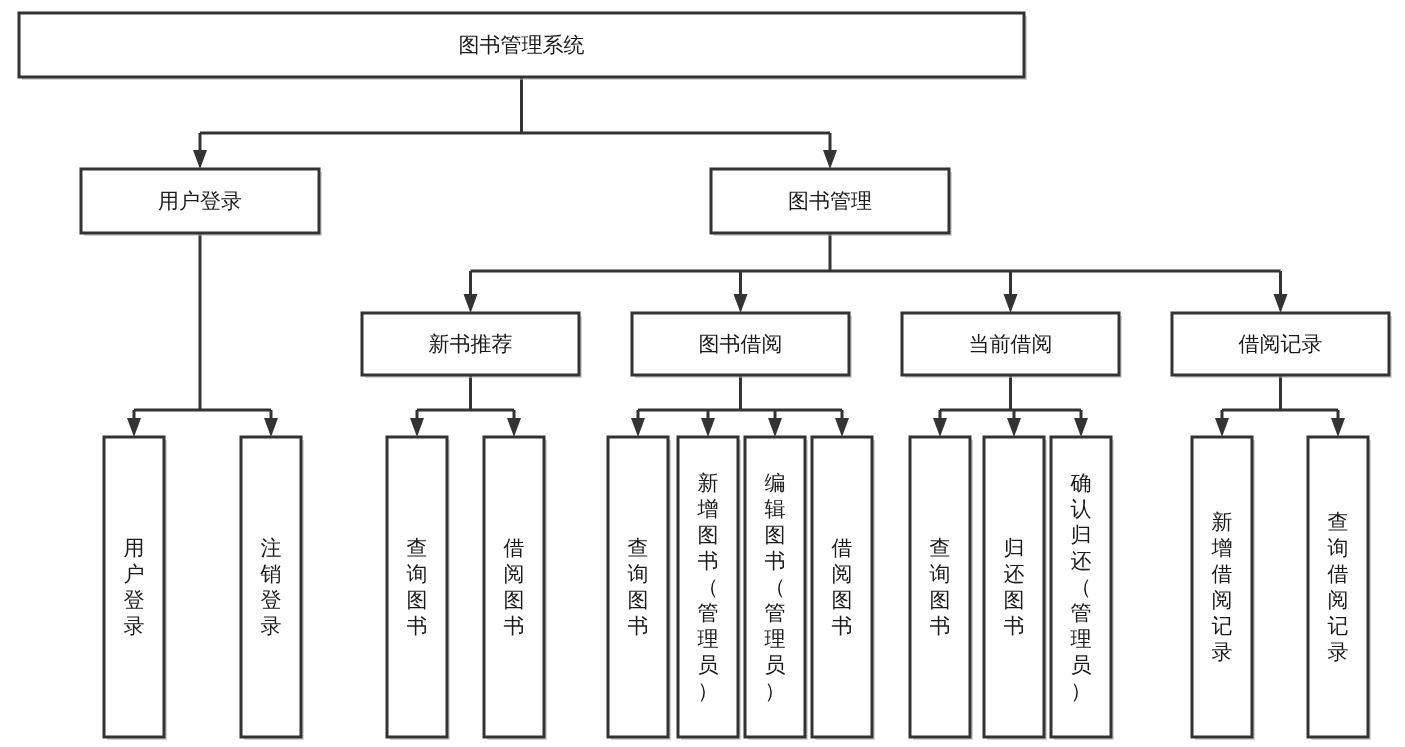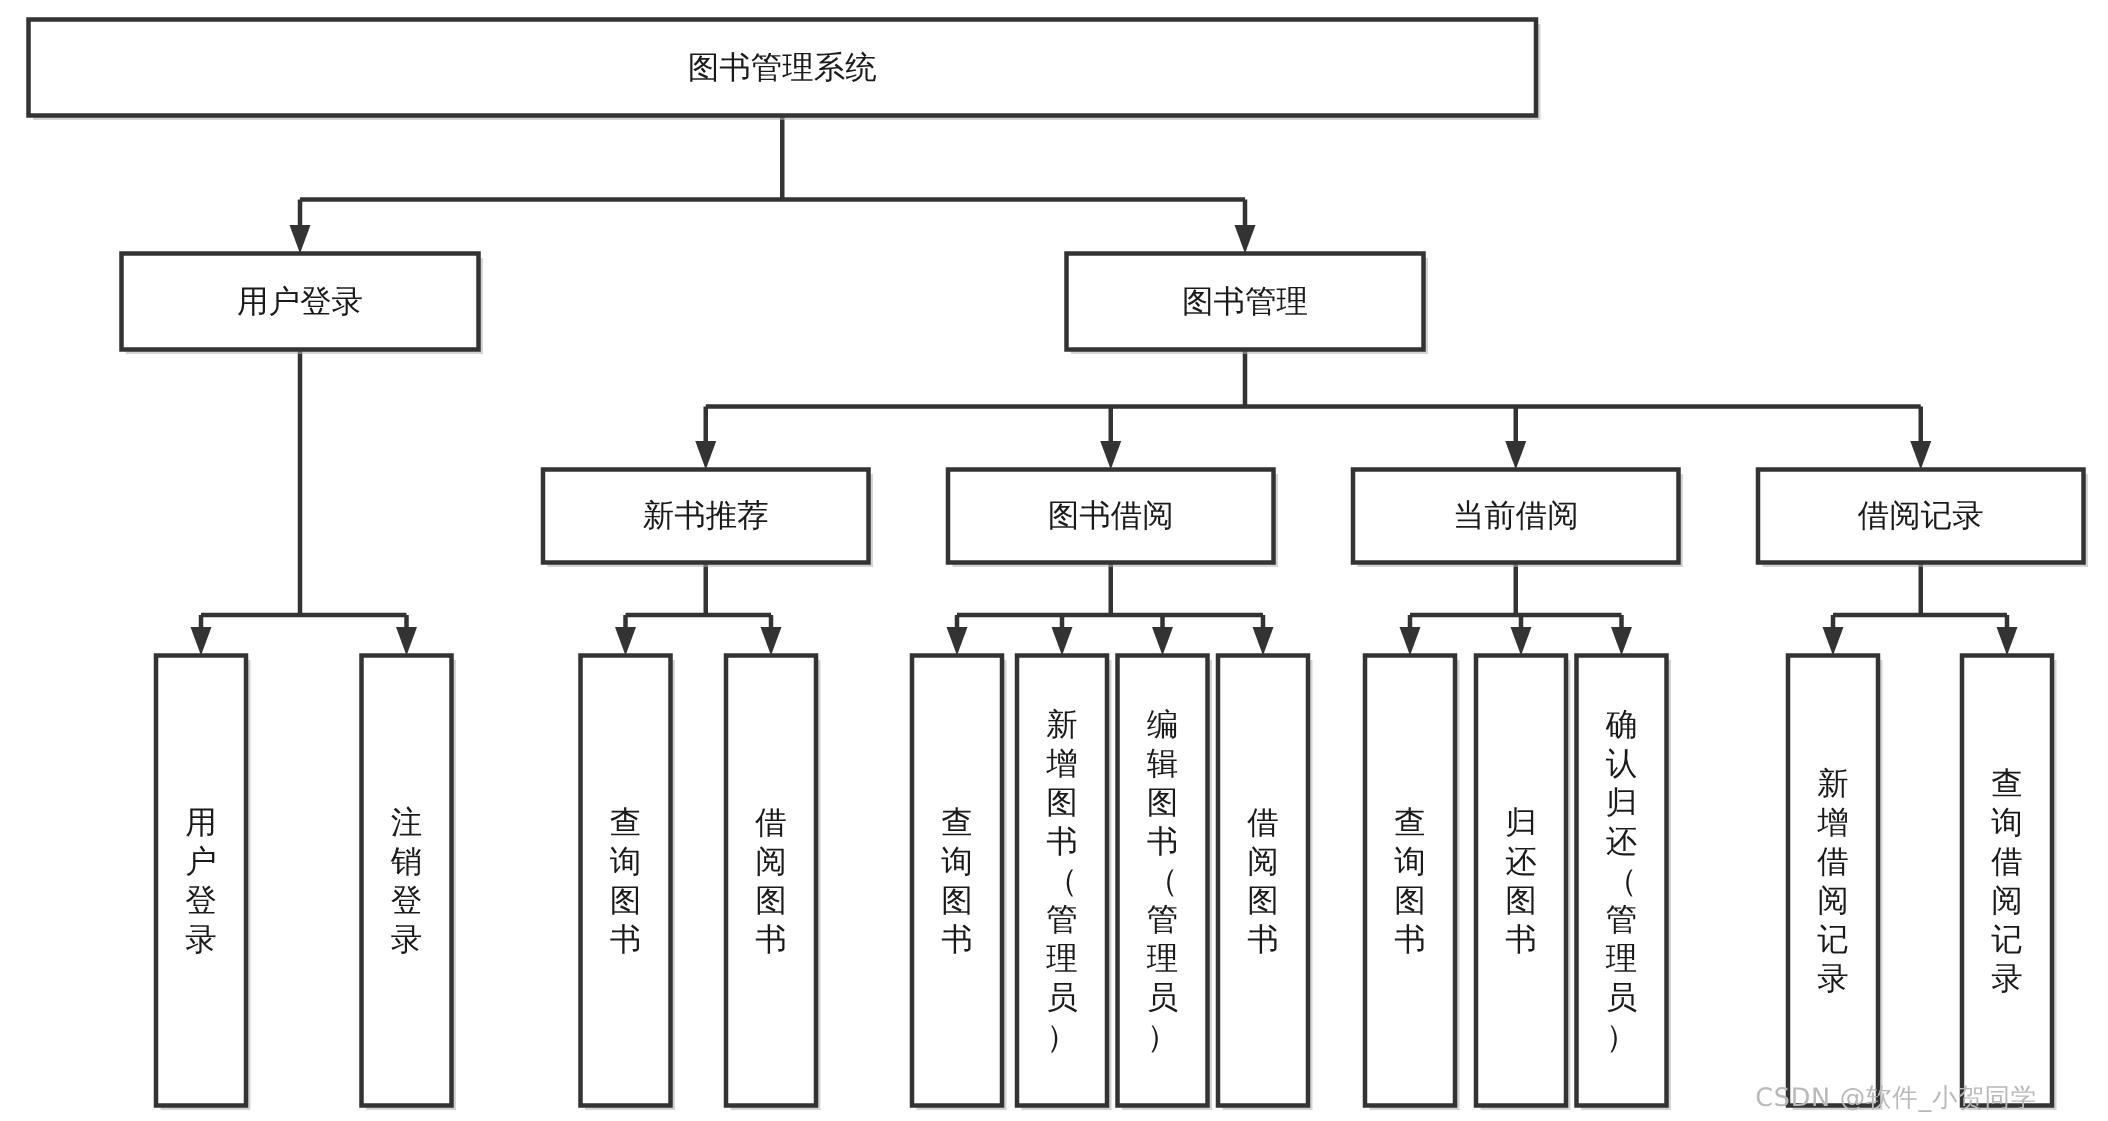--- a/index.html
+++ b/index.html
@@ -225,14 +225,13 @@
           <rect x="1192" y="437" width="60" height="300" class="node-rect"></rect>
           <text x="1222" class="node-label-v" y="529.28"><tspan x="1222" dy="0">新</tspan><tspan x="1222" dy="26">增</tspan><tspan x="1222" dy="26">借</tspan><tspan x="1222" dy="26">阅</tspan><tspan x="1222" dy="26">记</tspan><tspan x="1222" dy="26">录</tspan></text>
         </g>
         <g>
           <rect x="1311" y="440" width="60" height="300" class="node-shadow"></rect>
           <rect x="1308" y="437" width="60" height="300" class="node-rect"></rect>
           <text x="1338" class="node-label-v" y="529.28"><tspan x="1338" dy="0">查</tspan><tspan x="1338" dy="26">询</tspan><tspan x="1338" dy="26">借</tspan><tspan x="1338" dy="26">阅</tspan><tspan x="1338" dy="26">记</tspan><tspan x="1338" dy="26">录</tspan></text>
         </g>
       </g>
   </svg>
-  <div class="watermark-text">CSDN @软件_小贺同学</div>
 </div>
 
 </body></html>

